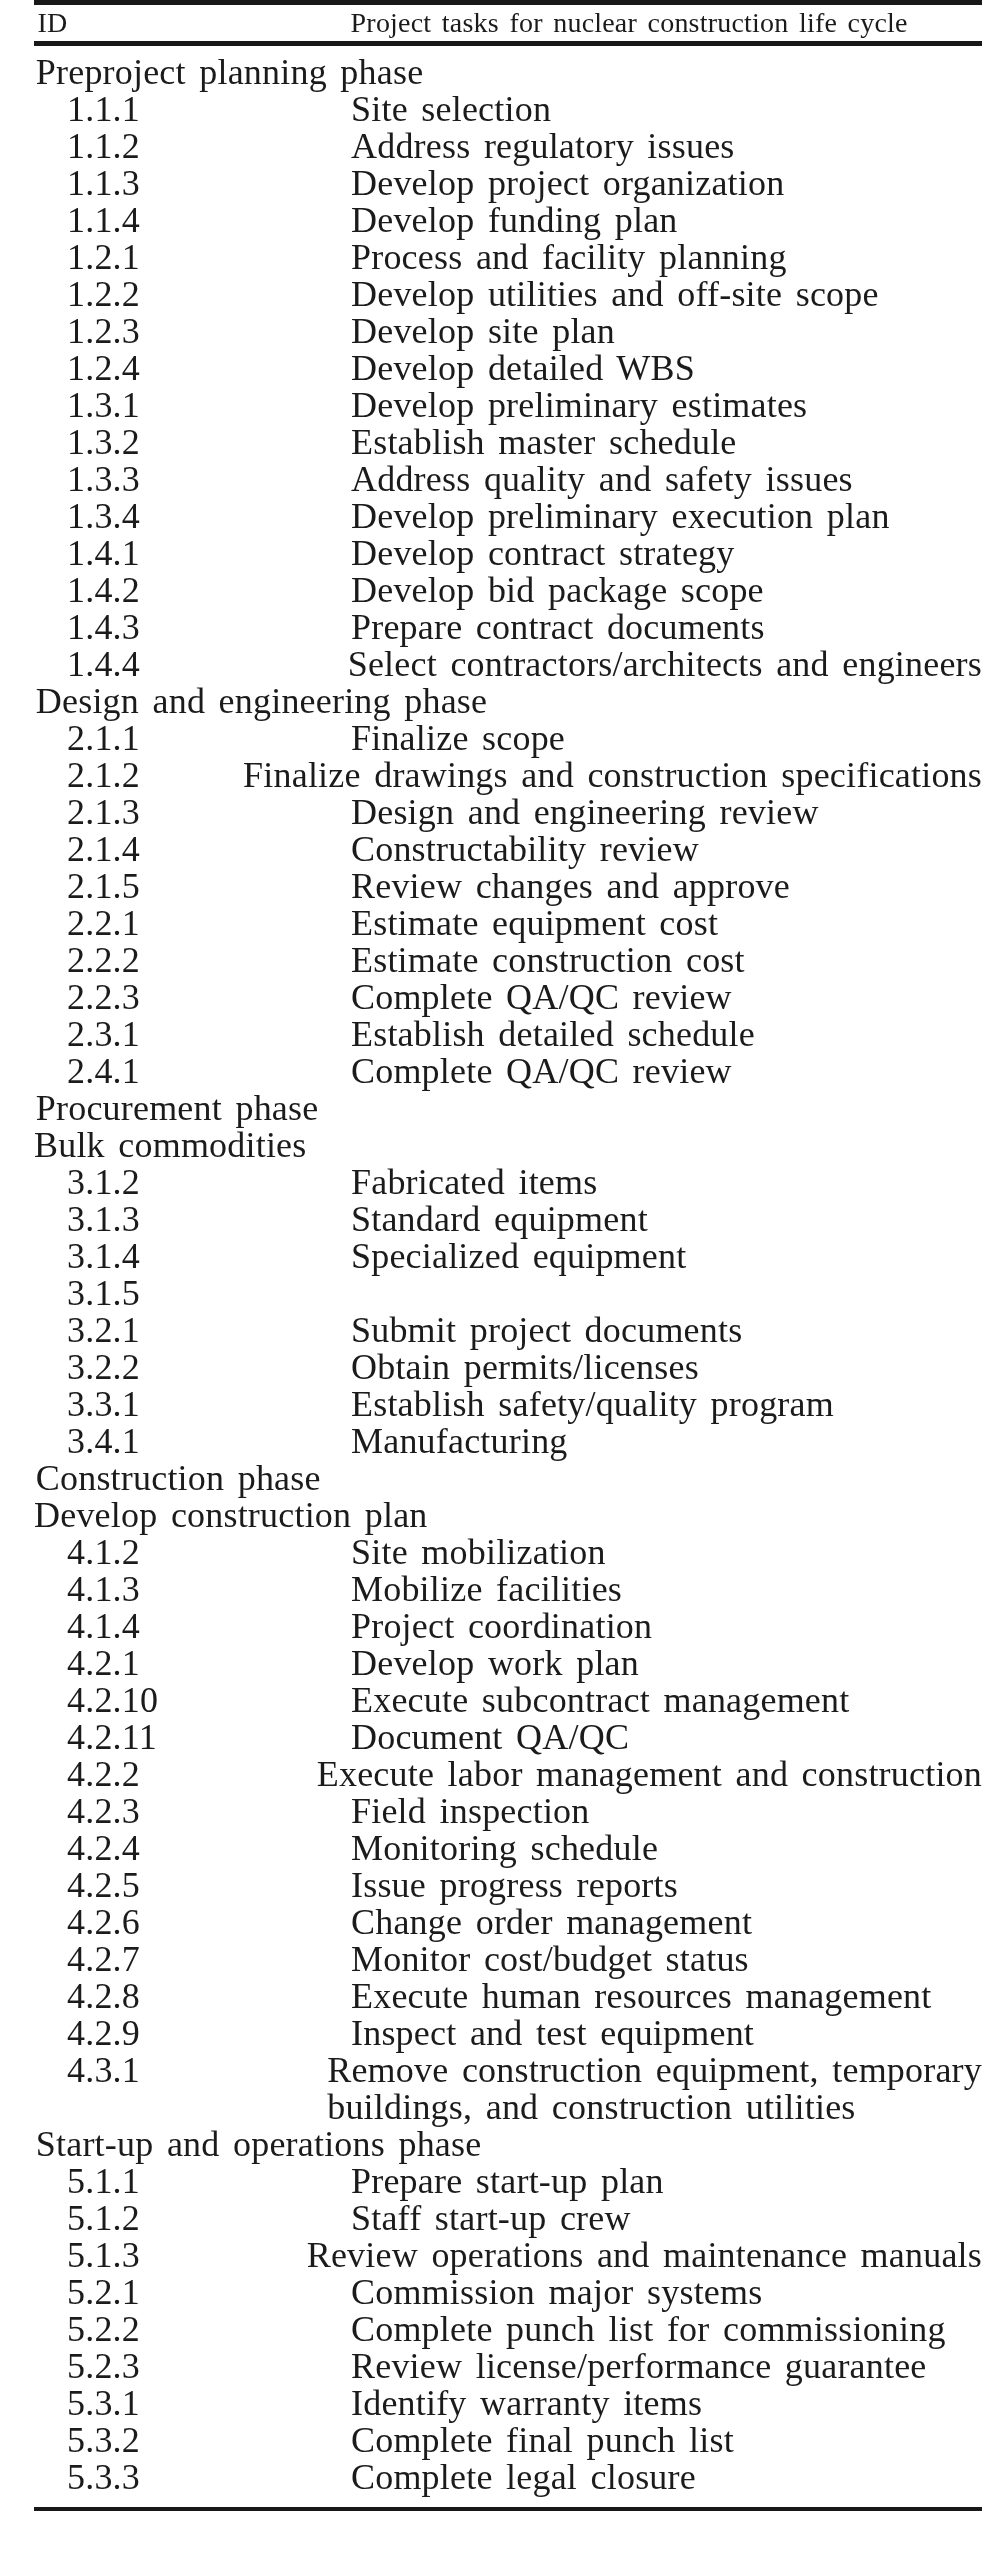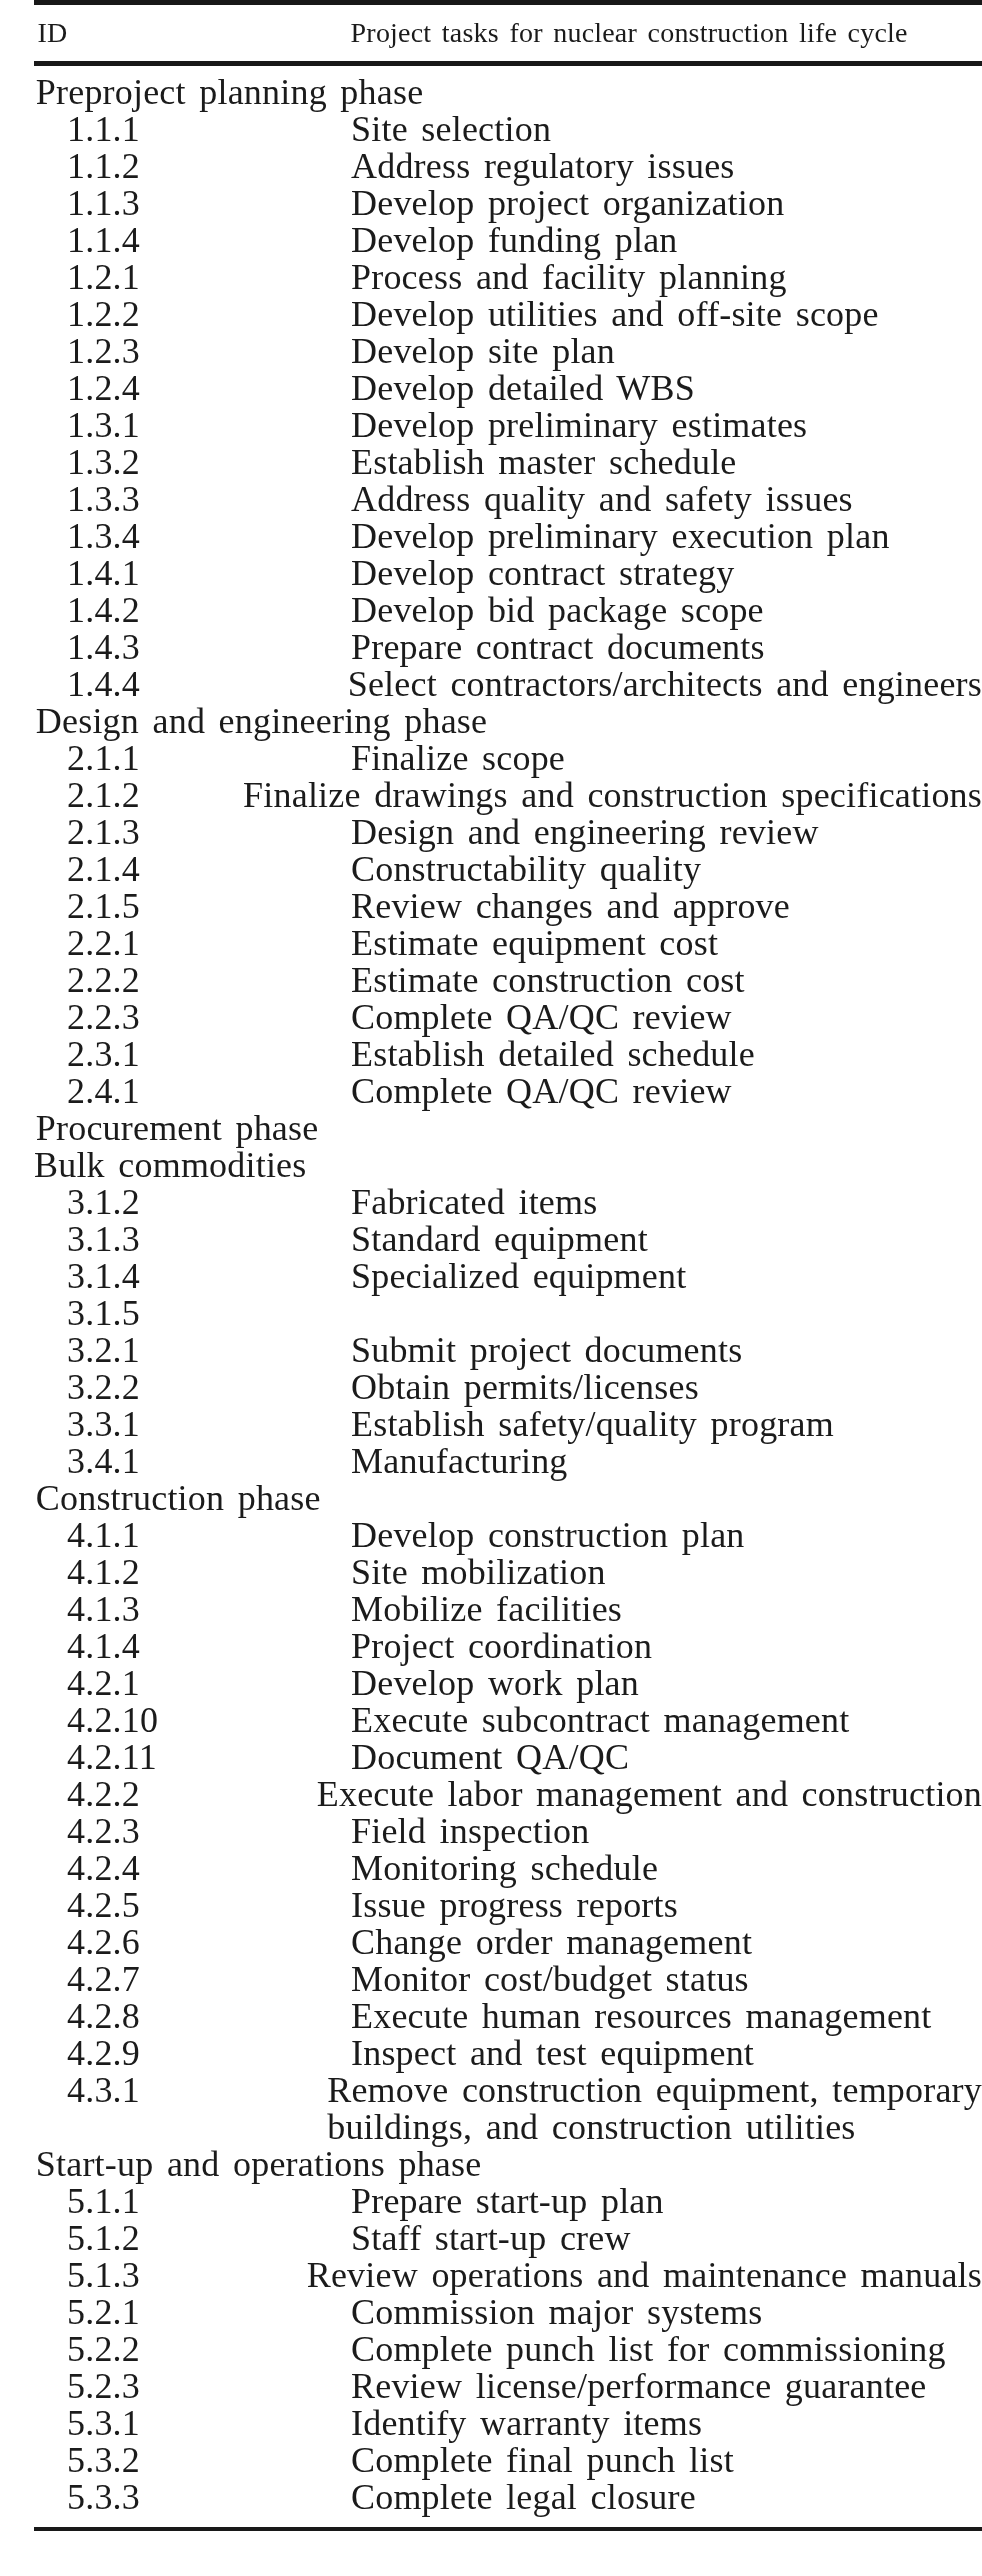--- a/index.html
+++ b/index.html
@@ -21,21 +21,21 @@
     top: 0;
     left: 34px;
     width: 948px;
   }
   .rule-top    { height: 5.4px; background: #181818; }
   .rule-mid    { height: 4.5px; background: #181818; }
   .rule-bottom { height: 4.5px; background: #181818; margin-top: 10.7px; }
 
   .hdr {
     display: flex;
-    height: 56px;
+    height: 36px;
     align-items: center;
     font-size: 28px;
     word-spacing: 0.12em;
     letter-spacing: 0.2px;
   }
   .hdr .c1 { margin-left: 3.6px; width: 313px; white-space: nowrap; }
   .hdr .c2 { flex: 1; white-space: nowrap; }
 
   .tbody { padding-top: 8px; font-size: 36px; word-spacing: 0.12em; letter-spacing: 0.2px; }
 
@@ -184,21 +184,21 @@
       </div>
       <div class="task-row">
         <div class="idc">2.1.3</div>
         <div class="taskc">
           <div class="line">Design and engineering review</div>
         </div>
       </div>
       <div class="task-row">
         <div class="idc">2.1.4</div>
         <div class="taskc">
-          <div class="line">Constructability quality</div>
+          <div class="line">Constructability review</div>
         </div>
       </div>
       <div class="task-row">
         <div class="idc">2.1.5</div>
         <div class="taskc">
           <div class="line">Review changes and approve</div>
         </div>
       </div>
       <div class="task-row">
         <div class="idc">2.2.1</div>
@@ -280,21 +280,20 @@
       <div class="task-row">
         <div class="idc">3.4.1</div>
         <div class="taskc">
           <div class="line">Manufacturing</div>
         </div>
       </div>
       <div class="phase-row">
         <div class="phase">Construction phase</div>
       </div>
       <div class="task-row">
-        <div class="idc">4.1.1</div>
         <div class="taskc">
           <div class="line">Develop construction plan</div>
         </div>
       </div>
       <div class="task-row">
         <div class="idc">4.1.2</div>
         <div class="taskc">
           <div class="line">Site mobilization</div>
         </div>
       </div>

